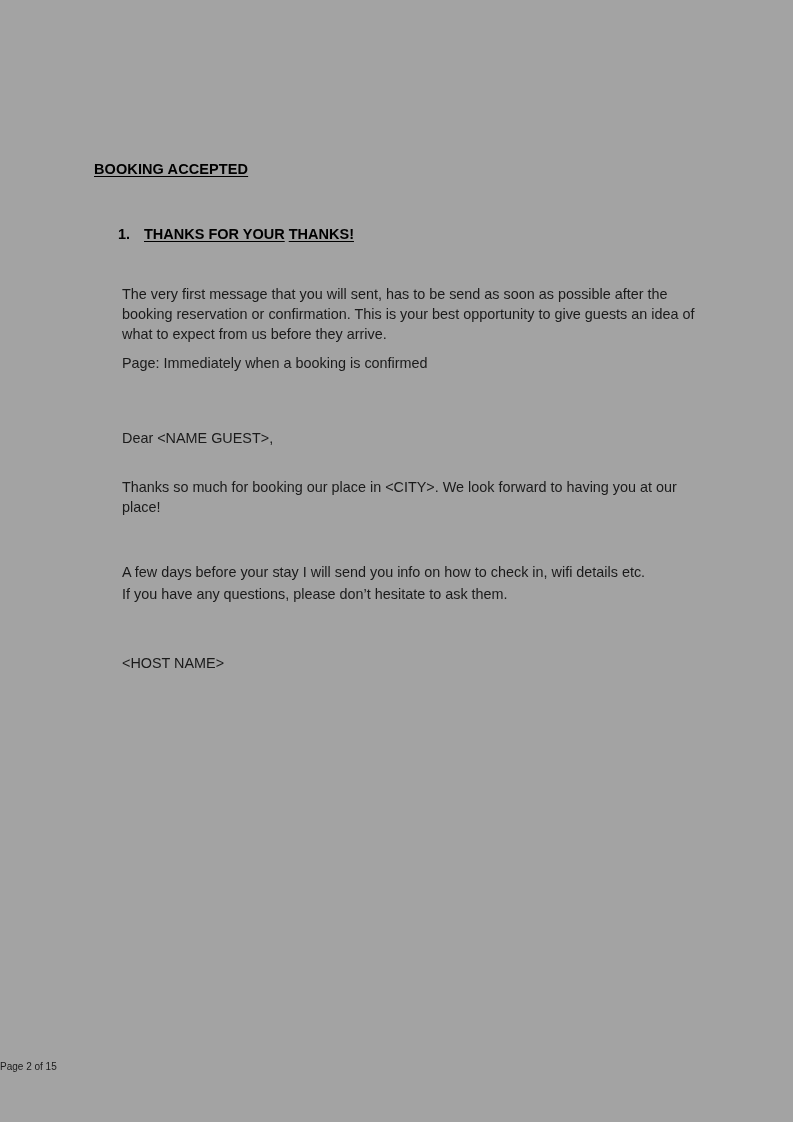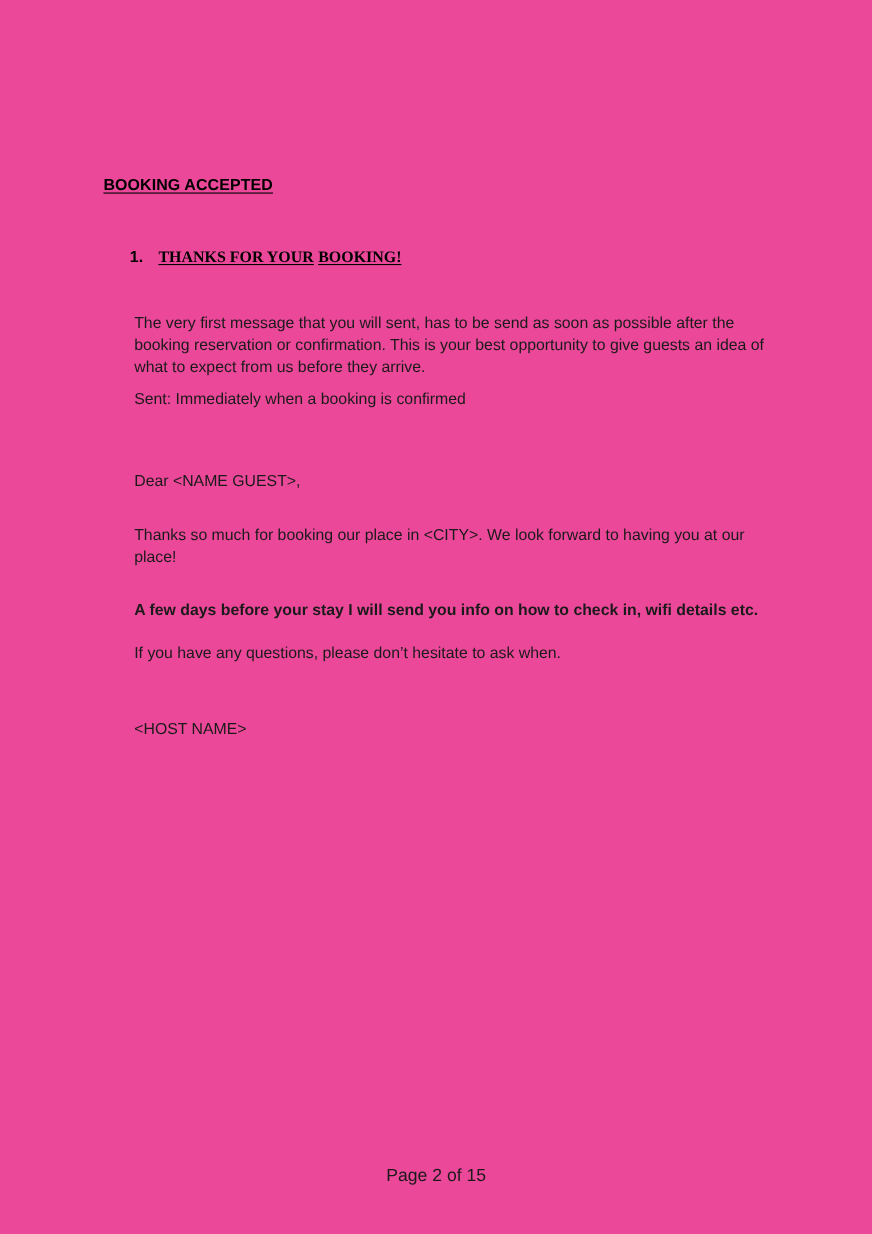--- a/index.html
+++ b/index.html
@@ -7,21 +7,21 @@
     padding: 0;
     background: #ffffff;
   }
   body {
     font-family: "Liberation Sans", sans-serif;
   }
   .page {
     position: relative;
     width: 793px;
     height: 1122px;
-    background: #ec4899;
+    background: #a3a3a3;
     overflow: hidden;
     box-sizing: border-box;
   }
   .content {
     position: absolute;
     left: 94px;
     top: 0;
     width: 585px;
   }
   .doc-title {
@@ -47,74 +47,72 @@
     color: #000000;
     white-space: nowrap;
   }
   .numbered-heading .num {
     display: inline-block;
     width: 26px;
   }
   .numbered-heading .ul {
     text-decoration: underline;
     text-underline-offset: 2px;
-    font-family: Liberation Serif, serif;
   }
   .numbered-heading .ul-gap {
     display: inline-block;
     width: 4px;
   }
   .body-para {
     position: absolute;
     left: 0;
     font-size: 14.4px;
     line-height: 20.2px;
     color: #1a1a1a;
     text-align: left;
     margin-left: 28px;
   }
   .p-intro  { top: 284px; width: 585px; }
   .p-sent   { top: 353px; width: 585px; }
   .p-dear   { top: 428px; width: 585px; }
   .p-thanks { top: 477px; width: 585px; }
-  .p-days   { top: 545px; width: 585px; font-weight: bold; }
+  .p-days   { top: 562px; width: 585px; }
   .p-quest  { top: 584px; width: 585px; }
   .p-host   { top: 653px; width: 585px; }
   .footer {
     position: absolute;
     left: 0;
     right: 0;
     top: 1061px;
-    text-align: center;
-    font-size: 16px;
+    font-size: 10px;
     color: #1a1a1a;
   }
 </style>
 </head>
 <body>
 
 <div class="page">
 
   <div class="content">
 
     <div class="doc-title"><span class="ul">BOOKING ACCEPTED</span></div>
 
-    <div class="numbered-heading"><span class="num">1.</span><span class="ul">THANKS FOR YOUR</span><span class="ul-gap"></span><span class="ul">BOOKING!</span></div>
+    <div class="numbered-heading"><span class="num">1.</span><span class="ul">THANKS FOR YOUR</span><span class="ul-gap"></span><span class="ul">THANKS!</span></div>
 
     <div class="body-para p-intro">The very first message that you will sent, has to be send as soon as possible after the booking reservation or confirmation. This is your best opportunity to give guests an idea of what to expect from us before they arrive.</div>
 
-    <div class="body-para p-sent">Sent: Immediately when a booking is confirmed</div>
+    <div class="body-para p-sent">Page: Immediately when a booking is confirmed</div>
 
     <div class="body-para p-dear">Dear &lt;NAME GUEST&gt;,</div>
 
     <div class="body-para p-thanks">Thanks so much for booking our place in &lt;CITY&gt;. We look forward to having you at our place!</div>
 
     <div class="body-para p-days">A few days before your stay I will send you info on how to check in, wifi details etc.</div>
 
-    <div class="body-para p-quest">If you have any questions, please don’t hesitate to ask when.</div>
+    <div class="body-para p-quest">If you have any questions, please don’t hesitate to ask them.</div>
 
     <div class="body-para p-host">&lt;HOST NAME&gt;</div>
 
   </div>
 
   <div class="footer">Page 2 of 15</div>
 
 </div>
 
 </body></html>

